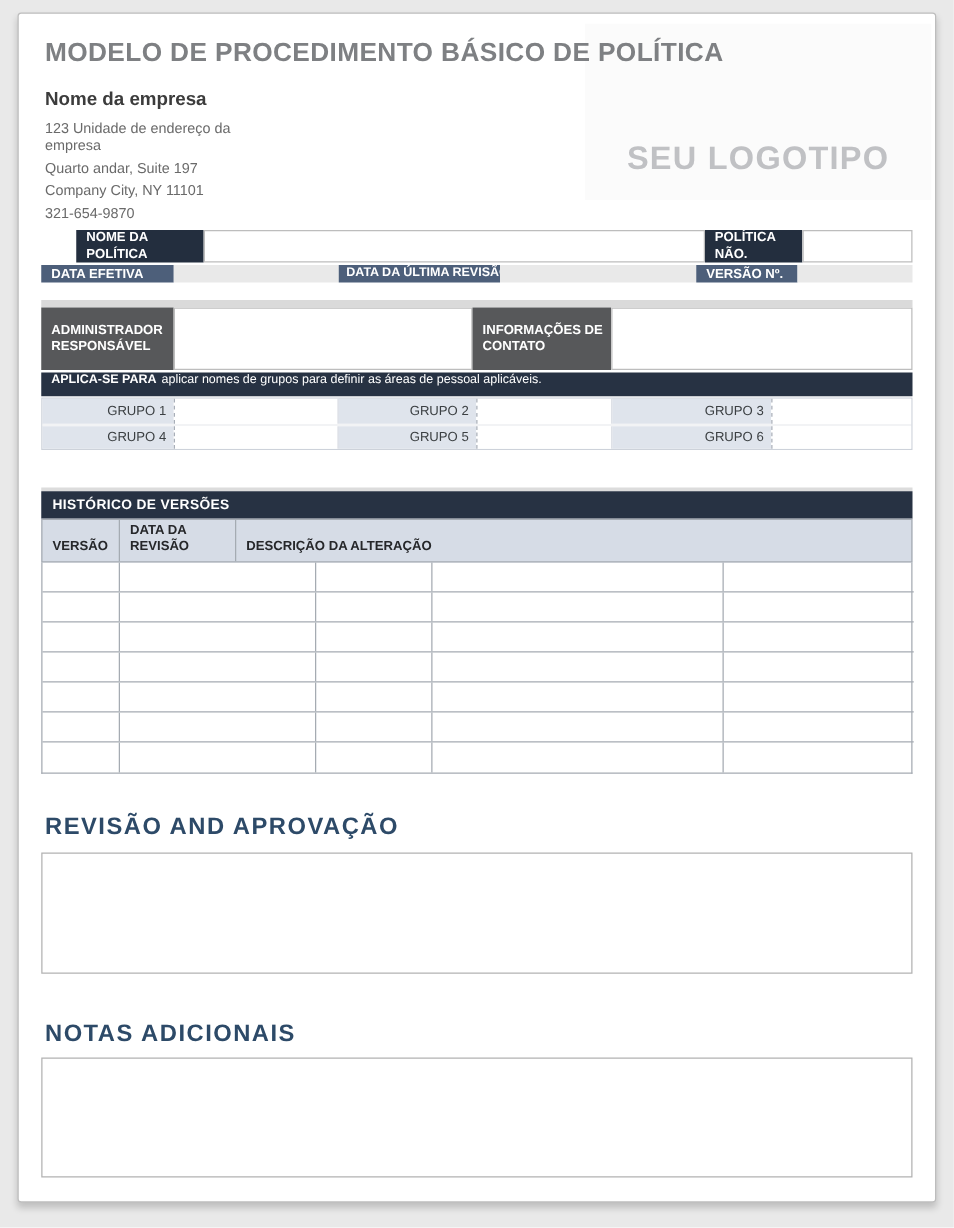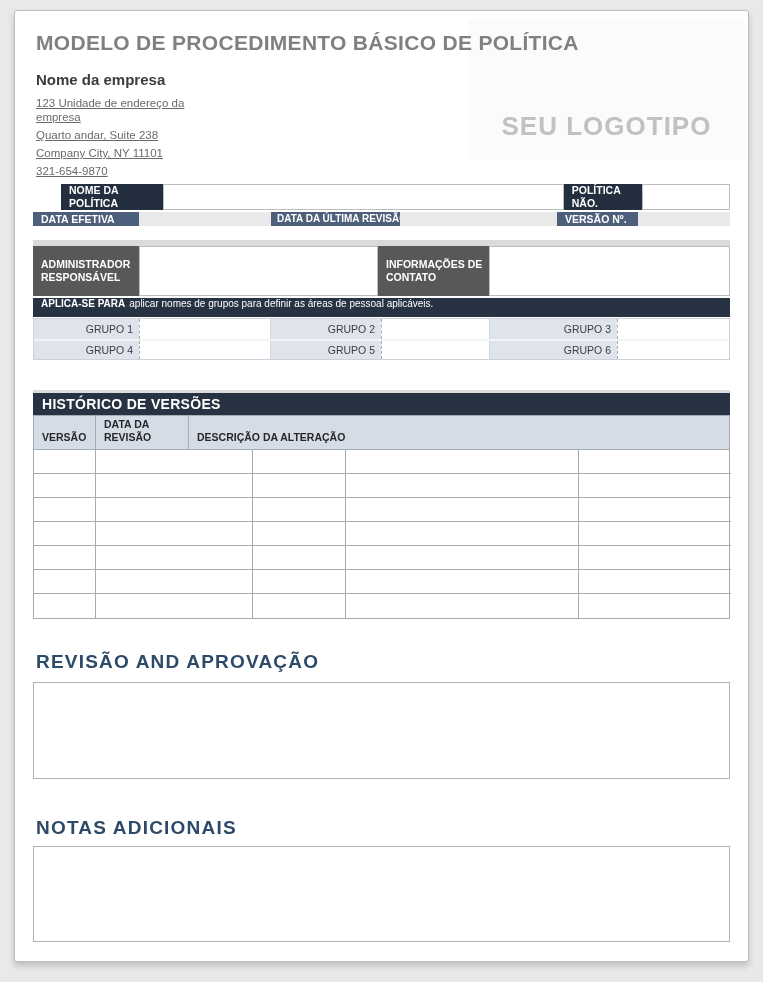--- a/index.html
+++ b/index.html
@@ -10,21 +10,21 @@
           box-shadow:0 4px 6px rgba(0,0,0,0.18); }
   .abs { position:absolute; }
 
   
   .doc-title { left:36px; top:31px; font-size:21px; font-weight:bold; color:#7e8083; letter-spacing:.3px; }
   .logo-box { left:468px; top:19px; width:277px; height:141px; background:#fbfbfb;
               display:flex; justify-content:center; align-items:flex-end; padding-bottom:18px; }
   .logo-text { font-size:26px; font-weight:bold; color:#c0c1c4; letter-spacing:1px; white-space:nowrap; }
   .company { left:36px; top:71px; width:178px; }
   .company-name { font-size:15px; font-weight:bold; color:#3c3c3c; margin-bottom:8px; }
-  .company p { font-size:11.5px; color:#6a6a6a; line-height:14px; margin-bottom:4px;text-decoration:underline; }
+  .company p { font-size:11.5px; color:#6a6a6a; line-height:14px; margin-bottom:4px; }
 
   
   .lbl { color:#ffffff; font-weight:bold; font-size:10.5px; display:flex; align-items:center;
          padding-left:8px; line-height:1.2; }
   .navy { background:#232e3e; }
   .slate { background:#4d5f7a; }
   .dkgray { background:#57585a; }
   .cell-white { background:#ffffff; border:1px solid #bdbdbd; }
   .cell-gray  { background:#e9e9e9; }
 
@@ -41,21 +41,21 @@
   .groups { left:33px; top:318px; width:697px; border:1px solid #cdd2da; }
   .g-row { display:flex; height:20px; }
   .g-row + .g-row { border-top:2px solid #f2f3f5; }
   .g-lbl { background:#dfe4ec; color:#3c4043; font-size:10.5px; display:flex; align-items:center;
            justify-content:flex-end; padding-right:6px; }
   .g-in { background:#ffffff; border-left:1px dashed #a8aeb8; border-right:1px solid #d4d8df; }
 
   
   .vh-strip { top:390px; height:3px; background:#dcdcdc; }
   .vh-bar { left:33px; top:393px; width:697px; height:22px; background:#273243; display:flex;
-            align-items:center; padding-left:9px; color:#fff; font-size:14px; font-weight:bold; letter-spacing:.3px; }
+            align-items:center; padding-left:9px; color:#fff; font-size:11px; font-weight:bold; letter-spacing:.3px; }
   .vh-head, .vh-body-row { left:33px; width:697px; display:flex; }
   .vh-head { top:415px; height:35px; background:#d6dce6; border:1px solid #a5abb2; }
   .vh-head .vh-c { display:flex; align-items:flex-end; padding:3px 4px 5px 8px; font-size:10.5px;
                    font-weight:bold; color:#26272a; line-height:1.25; }
   .vh-c { border-right:1px solid #a5abb2; }
   .vh-c:last-child { border-right:none; }
   .vh-body { left:33px; top:450px; width:697px; border:1px solid #a5abb2; border-top:none; }
   .vh-body .vh-body-row { position:static; height:24px; border-bottom:1px solid #a5abb2; }
   .vh-body .vh-body-row:last-child { border-bottom:none; }
   .c0{width:62px;} .c1{width:157px;} .c2{width:93px;} .c3{width:233px;} .c4{width:152px;}
@@ -76,21 +76,21 @@
   <div class="page"></div>
 
   <div class="abs logo-box">
     <span class="logo-text">SEU LOGOTIPO</span>
   </div>
   <div class="abs doc-title">MODELO DE PROCEDIMENTO BÁSICO DE POLÍTICA</div>
 
   <div class="abs company">
     <div class="company-name">Nome da empresa</div>
     <p>123 Unidade de endereço da empresa</p>
-    <p>Quarto andar, Suite 238</p>
+    <p>Quarto andar, Suite 197</p>
     <p>Company City, NY 11101</p>
     <p>321-654-9870</p>
   </div>
 
   <div class="abs row policy-r1">
     <div class="lbl navy" style="width:106px;">NOME DA POLÍTICA</div>
     <div class="cell-white" style="width:418px;"></div>
     <div class="lbl navy" style="width:81px;">POLÍTICA NÃO.</div>
     <div class="cell-white" style="width:92px;"></div>
   </div>

